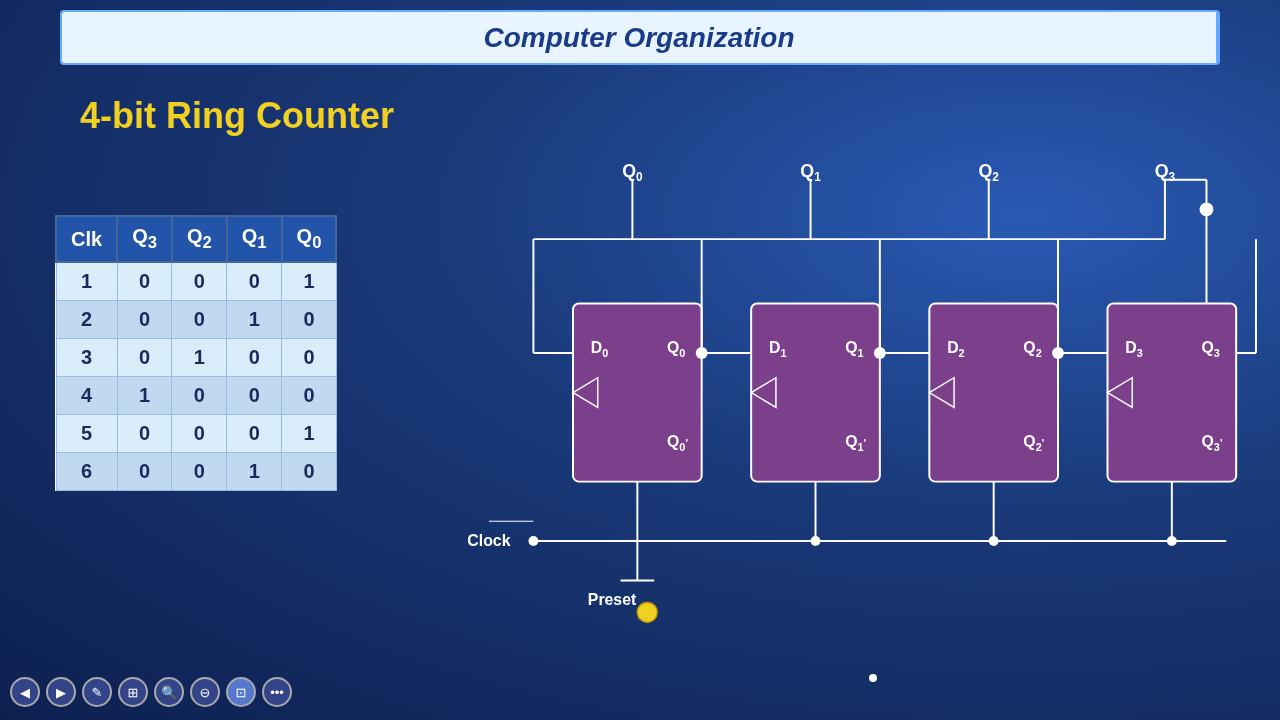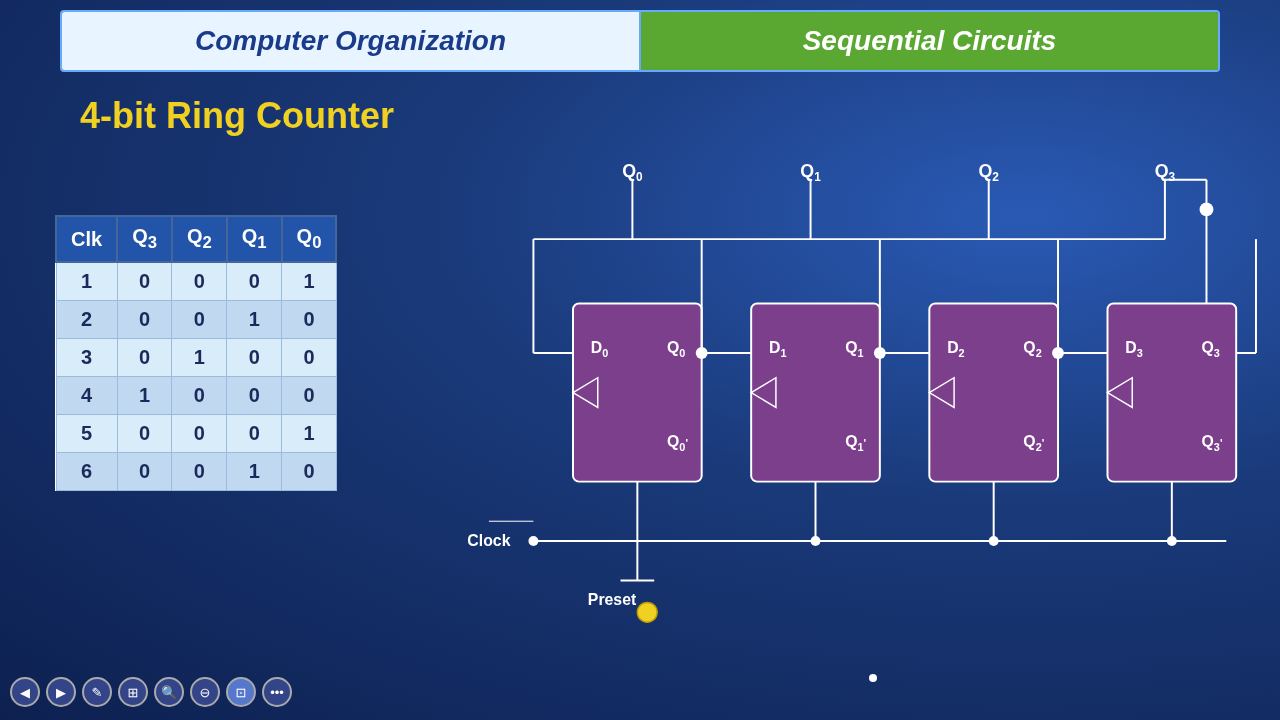--- a/index.html
+++ b/index.html
@@ -19,21 +19,21 @@
       background: radial-gradient(ellipse at 80% 30%, #2a5ab5 0%, #1a3a7a 40%, #0d2050 100%);
       z-index: 0;
     }
 
     
     .header {
       position: absolute;
       top: 10px;
       left: 60px;
       right: 60px;
-      height: 62px;
+      height: 55px;
       display: flex;
       z-index: 10;
       border: 2px solid #6af;
       border-radius: 4px;
       overflow: hidden;
     }
 
     .header-left {
       flex: 1;
       background: #e8f4ff;
@@ -172,23 +172,20 @@
     }
   </style>
 </head>
 <body>
 
 <div class="bg"></div>
 
 <div class="header">
   <div class="header-left">
     <span>Computer Organization</span>
-  </div>
-  <div class="header-right">
-    <span>Sequential Circuits</span>
   </div>
 </div>
 
 <div class="page-title">4-bit Ring Counter</div>
 
 <div class="truth-table">
   <table>
     <thead>
       <tr>
         <th>Clk</th>

